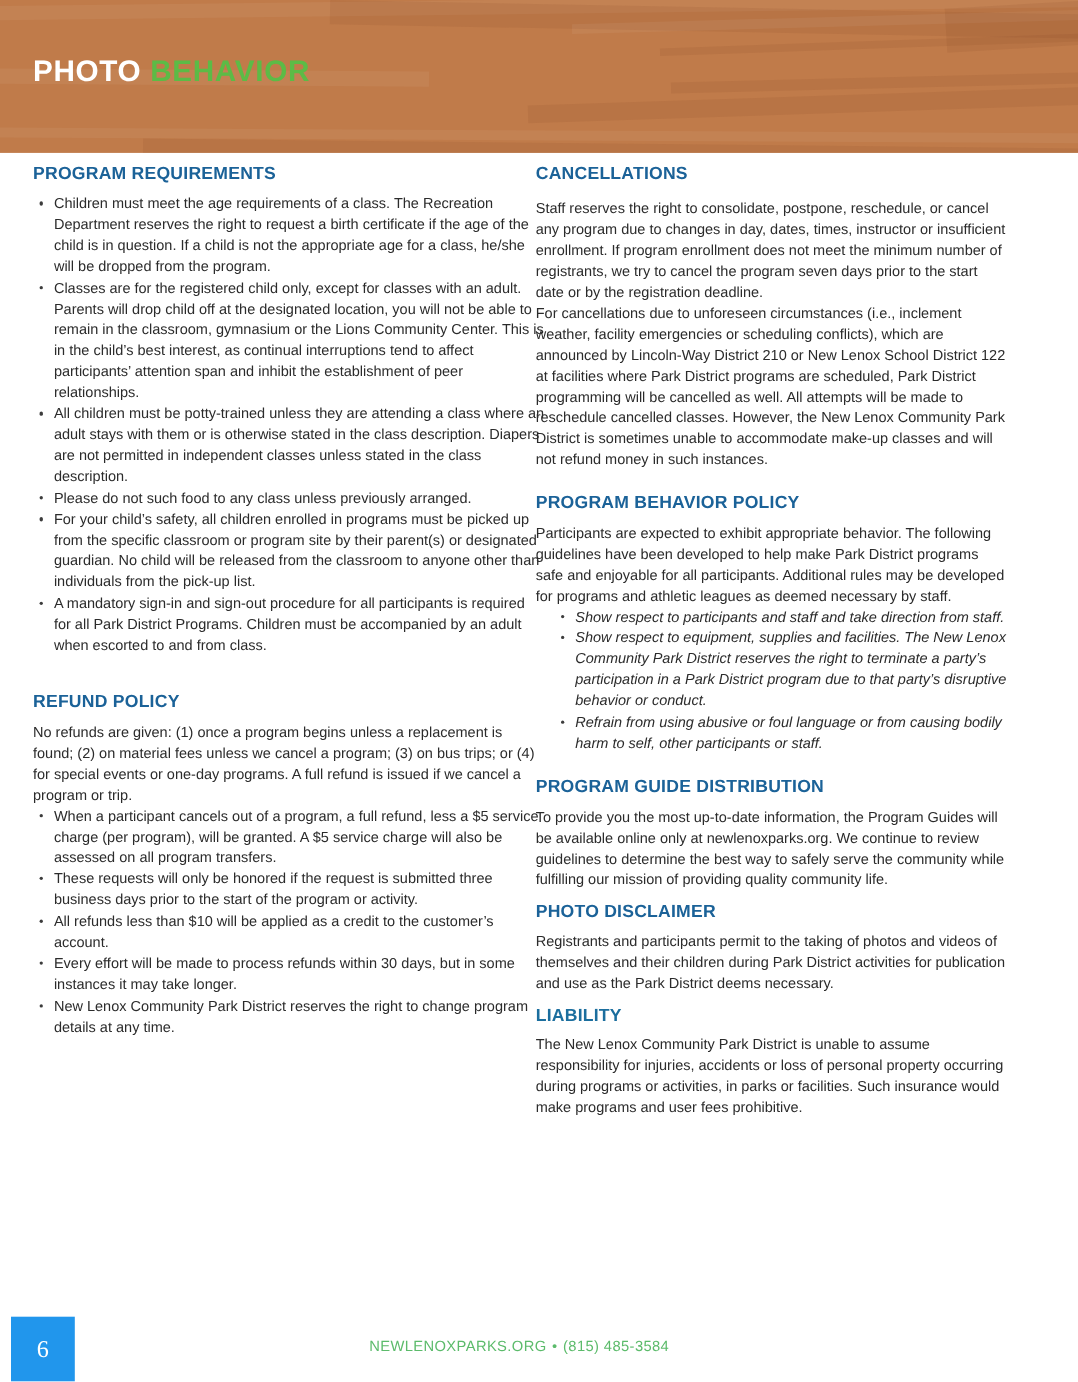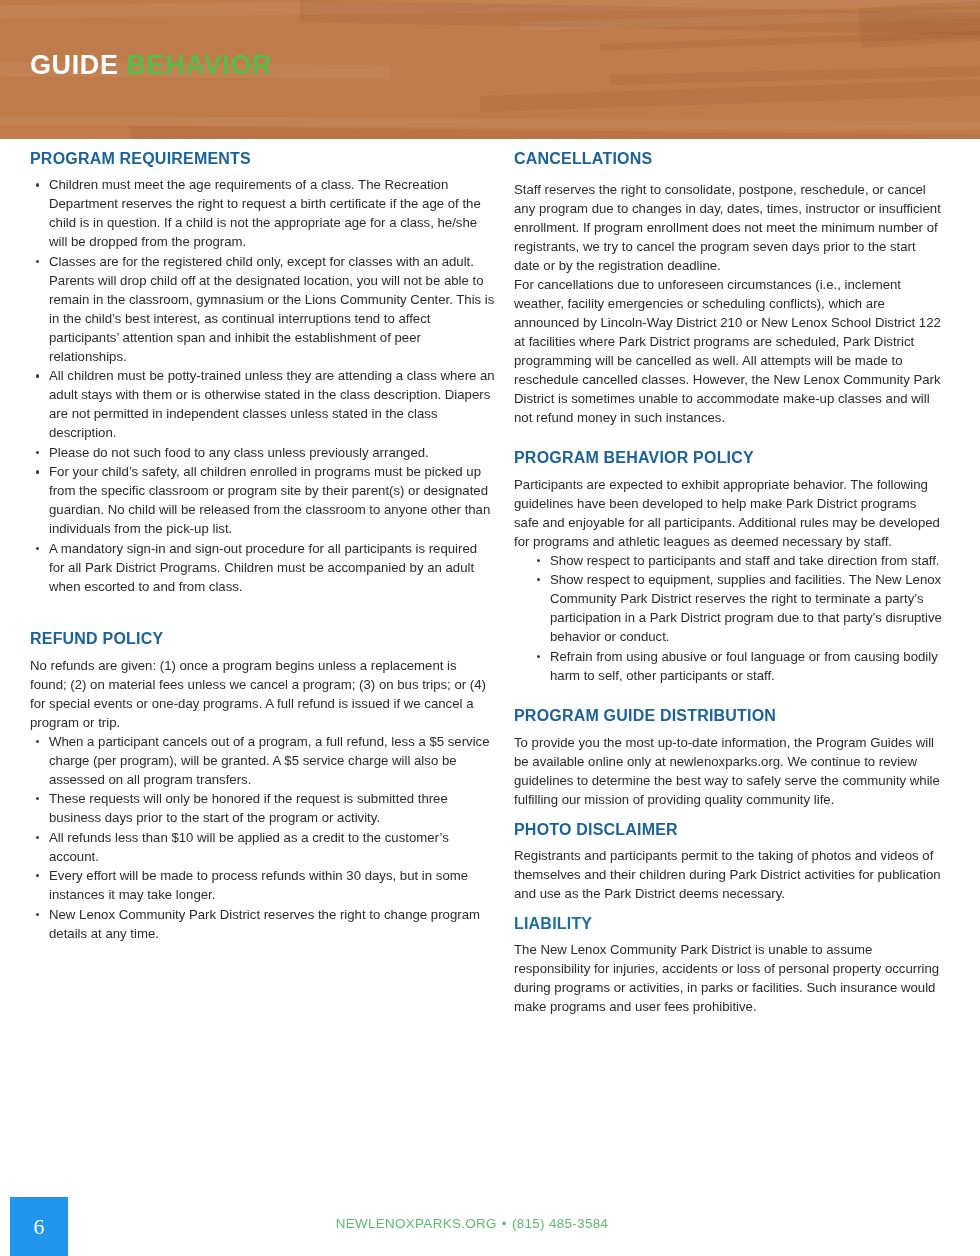--- a/index.html
+++ b/index.html
@@ -60,21 +60,21 @@
   }
   .title-park     { color: #ffffff; }
   .title-policies { color: #5cbb46; margin-left: 8px; }
 
   
   .col {
     position: absolute;
     top: 150px;
   }
   .col-left  { left: 30px;  width: 465px; }
-  .col-right { left: 514px; width: 430px; }
+  .col-right { left: 487px; width: 430px; }
 
   h2.sec {
     font-size: 16px;
     font-weight: bold;
     color: #1b6298;
     letter-spacing: 0.2px;
     line-height: 1.15;
   }
   h2.sec.tealish { color: #1b6e9e; }
 
@@ -99,20 +99,21 @@
     position: absolute;
     left: 6px;
     top: 8px;
     width: 3.2px;
     height: 3.2px;
     border-radius: 50%;
     background: #3c3c3c;
   }
   ul.bullets.indented {
     padding-left: 17px;
+    font-style: italic;
   }
 
   .gap-s  { height: 7px; }
   .gap-m  { height: 12px; }
   .gap-l  { height: 22px; }
   .gap-xl { height: 34px; }
 
   
   .page-num-box {
     position: absolute;
@@ -153,21 +154,21 @@
     <div class="tex dark t4"></div>
     <div class="tex t5"></div>
     <div class="tex dark t6"></div>
     <div class="tex dark t7"></div>
     <div class="tex t8"></div>
     <div class="tex dark t9"></div>
     <div class="tex dark t10"></div>
   </div>
 
   <div class="header-title">
-    <span class="title-park">GUIDE</span><span class="title-policies">BEHAVIOR</span>
+    <span class="title-park">PHOTO</span><span class="title-policies">BEHAVIOR</span>
   </div>
 
   <div class="col col-left">
 
     <section>
       <h2 class="sec">PROGRAM REQUIREMENTS</h2>
       <div class="gap-s"></div>
       <ul class="bullets">
         <li class="body">Children must meet the age requirements of a class. The Recreation Department reserves the right to request a birth certificate if the age of the child is in question. If a child is not the appropriate age for a class, he/she will be dropped from the program.</li>
         <li class="body">Classes are for the registered child only, except for classes with an adult. Parents will drop child off at the designated location, you will not be able to remain in the classroom, gymnasium or the Lions Community Center. This is in the child’s best interest, as continual interruptions tend to affect participants’ attention span and inhibit the establishment of peer relationships.</li>

